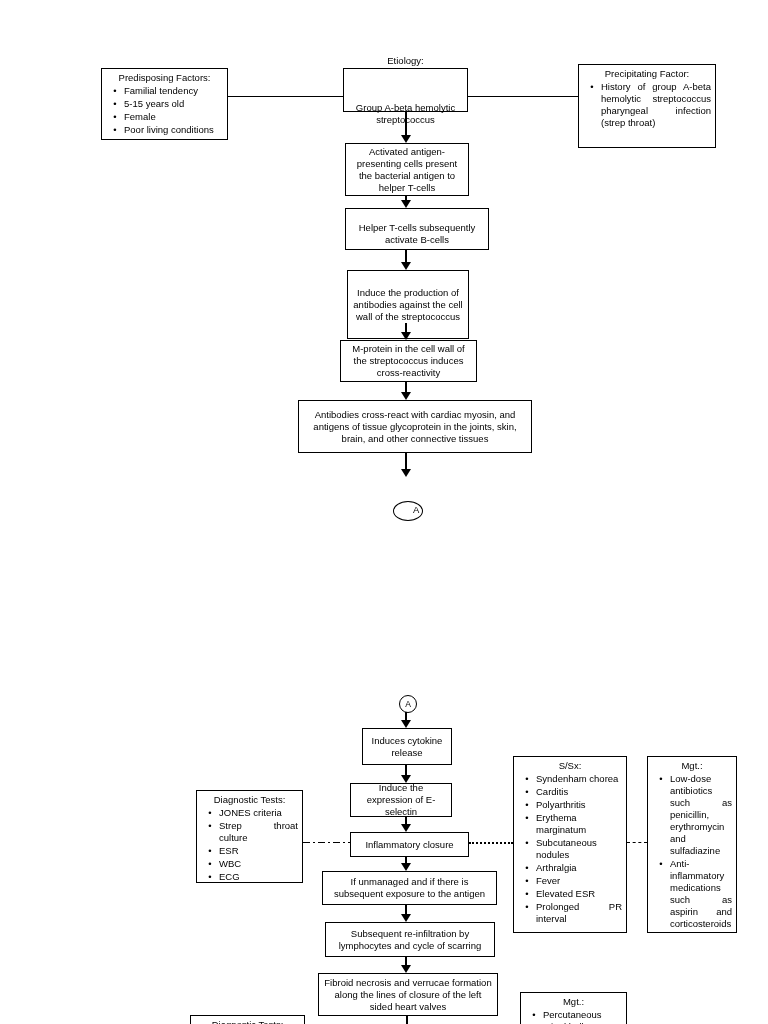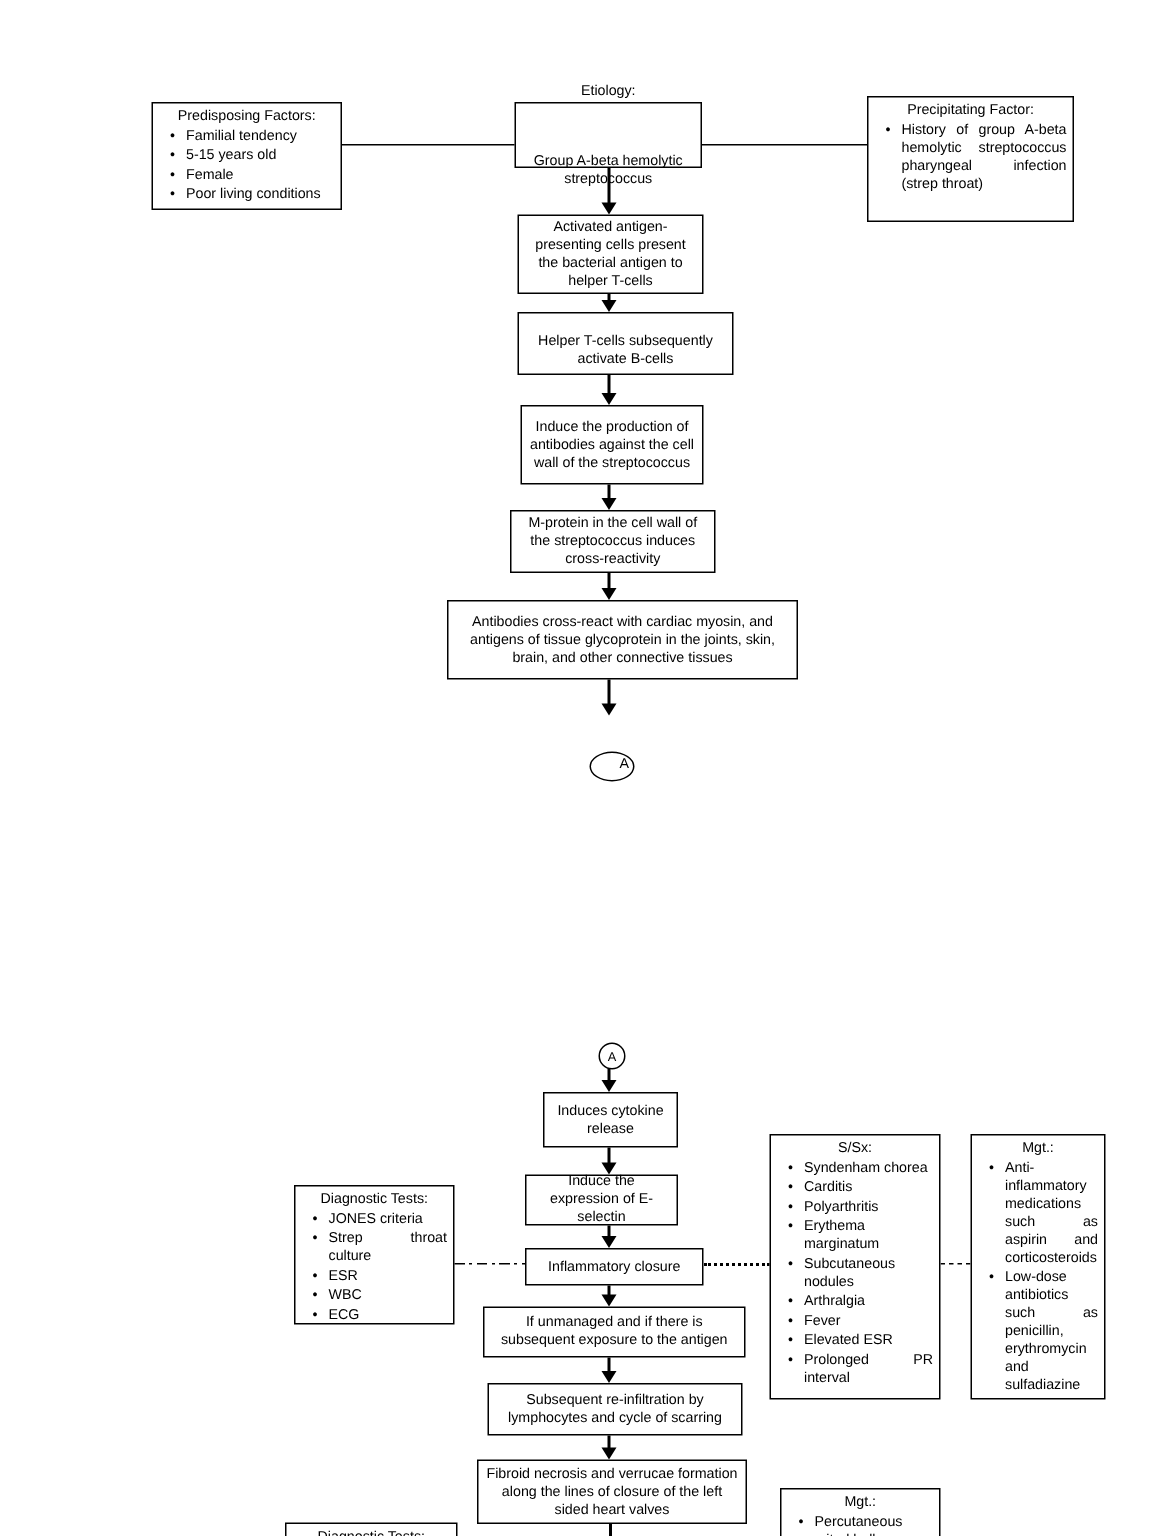--- a/index.html
+++ b/index.html
@@ -99,21 +99,21 @@
 
 <div class="box flow" style="left:345px;top:208px;width:144px;height:42px;align-items:flex-end;">
   <div>Helper T-cells subsequently activate B-cells</div>
 </div>
 
 <div class="arrow" style="left:401px;top:250px;height:20px;">
     <div class="shaft"></div>
     <div class="head"></div>
   </div>
 
-<div class="box flow" style="left:347px;top:270px;width:122px;height:53px;">
+<div class="box flow" style="left:347px;top:270px;width:122px;height:69px;">
   <div>Induce the production of antibodies against the cell wall of the streptococcus</div>
 </div>
 
 <div class="arrow" style="left:401px;top:323px;height:17px;">
     <div class="shaft"></div>
     <div class="head"></div>
   </div>
 
 <div class="box flow" style="left:340px;top:340px;width:137px;height:42px;">
   <div>M-protein in the cell wall of the streptococcus induces cross-reactivity</div>
@@ -261,25 +261,25 @@
   <div class="li">
       <span class="blt"></span>
       <span class="li-text">Prolonged PR interval</span>
     </div>
 </div>
 
 <div class="box just" style="left:647px;top:756px;width:90px;height:177px;">
   <div class="box-title">Mgt.:</div>
   <div class="li">
       <span class="blt"></span>
+      <span class="li-text">Low-dose antibiotics such as penicillin, erythromycin and sulfadiazine</span>
+    </div>
+  <div class="li">
+      <span class="blt"></span>
       <span class="li-text">Anti-inflammatory medications such as aspirin and corticosteroids</span>
-    </div>
-  <div class="li">
-      <span class="blt"></span>
-      <span class="li-text">Low-dose antibiotics such as penicillin, erythromycin and sulfadiazine</span>
     </div>
 </div>
 
 <div class="box just" style="left:520px;top:992px;width:107px;height:60px;">
   <div class="box-title">Mgt.:</div>
   <div class="li">
       <span class="blt"></span>
       <span class="li-text">Percutaneous mitral balloon</span>
     </div>
 </div>

